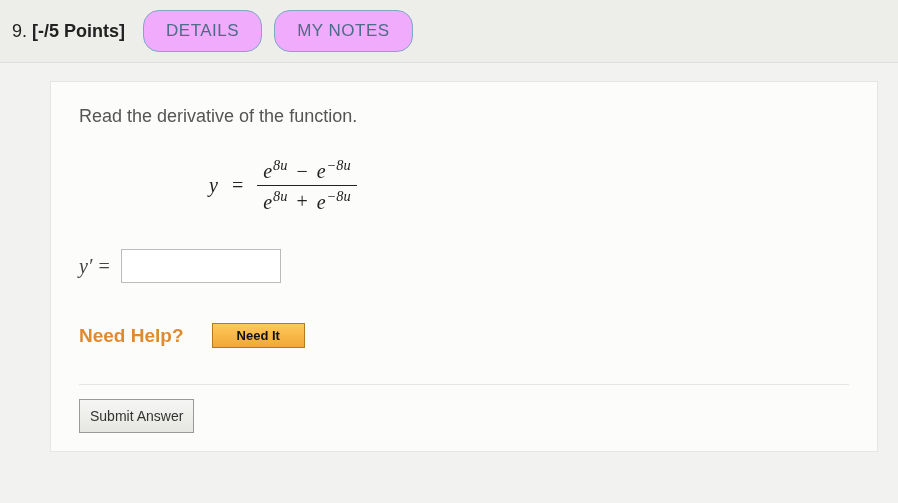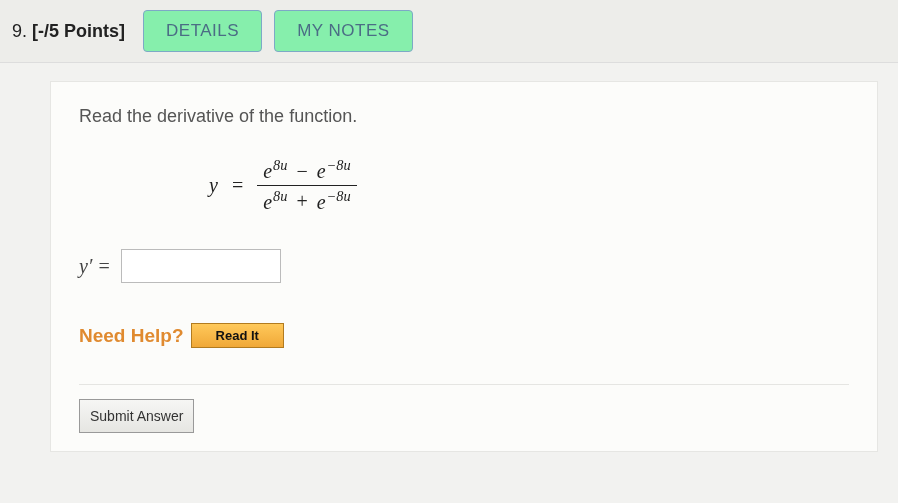--- a/index.html
+++ b/index.html
@@ -23,26 +23,26 @@
   }
   .qnum {
     font-size: 18px;
     color: #222;
     margin-right: 6px;
     white-space: nowrap;
   }
   .bold { font-weight: 700; }
   .btn {
     border: 1px solid #7da9c6;
-    background: #86efac;
+    background: #f0abfc;
     color: #4b6d85;
     font-size: 17px;
     letter-spacing: 0.5px;
     padding: 10px 22px;
-    border-radius: 4px;
+    border-radius: 16px;
     cursor: pointer;
     font-family: inherit;
     white-space: nowrap;
   }
   .sourceref {
     margin-left: auto;
     font-size: 18px;
     font-weight: 700;
     color: #222;
     letter-spacing: 0.3px;
@@ -103,21 +103,21 @@
     width: 160px;
     height: 34px;
     border: 1px solid #bbb;
     background: #fff;
     font-size: 16px;
     padding: 2px 6px;
   }
   .help-row {
     display: flex;
     align-items: center;
-    gap: 7px;
+    gap: 28px;
     margin-bottom: 36px;
   }
   .need-help {
     color: #e08a2f;
     font-weight: 700;
     font-size: 19px;
   }
   .readit-btn {
     background: linear-gradient(#ffc95a,#f0a838);
     border: 1px solid #b27b1f;
@@ -178,20 +178,20 @@
     </div>
   </div>
 
   <div class="answer-row">
     <span>y′ =</span>
     <input class="answer-input" type="text" style="">
   </div>
 
   <div class="help-row">
     <span class="need-help">Need Help?</span>
-    <button class="readit-btn">Read It</button>
+    <button class="readit-btn">Need It</button>
   </div>
 
   <div class="submit-row">
     <button class="submit-btn">Submit Answer</button>
   </div>
 
 </div>
 
 </body></html>

